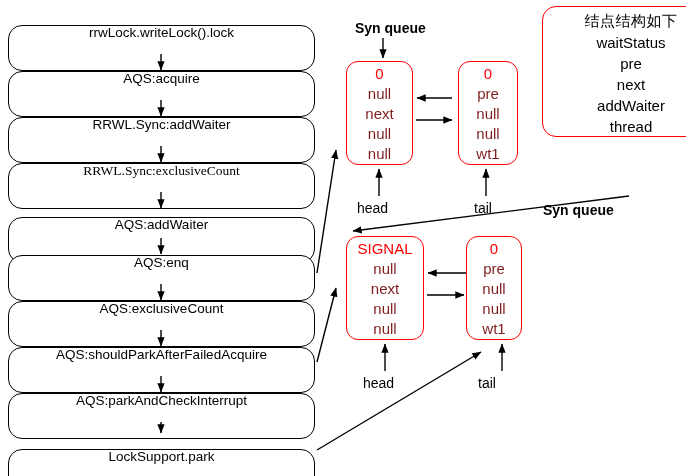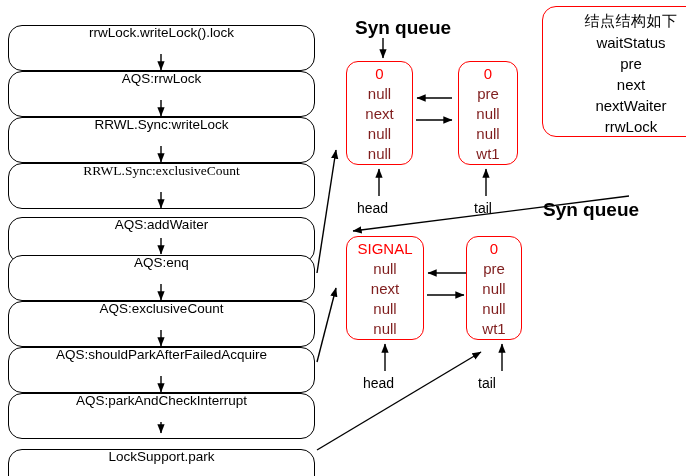--- a/index.html
+++ b/index.html
@@ -89,21 +89,21 @@
   
   .plain-label {
     position: absolute;
     font-size: 14px;
     line-height: 16px;
     color: #000000;
     white-space: nowrap;
   }
   .bold-label {
     position: absolute;
-    font-size: 19px;
+    font-size: 14px;
     line-height: 16px;
     font-weight: bold;
     color: #000000;
     white-space: nowrap;
   }
 
   svg.overlay {
     position: absolute;
     left: 0; top: 0;
     width: 686px;
@@ -113,24 +113,24 @@
 </style>
 </head>
 <body>
 
 <div id="canvas">
 
   <div class="flow-box" style="top:25px;">
       <span>rrwLock.writeLock().lock</span>
     </div>
   <div class="flow-box" style="top:71px;">
-      <span>AQS:rrwLock</span>
+      <span>AQS:acquire</span>
     </div>
   <div class="flow-box" style="top:117px;">
-      <span>RRWL.Sync:writeLock</span>
+      <span>RRWL.Sync:addWaiter</span>
     </div>
   <div class="flow-box" style="top:163px;font-family:Liberation Serif, serif;">
       <span>RRWL.Sync:exclusiveCount</span>
     </div>
   <div class="flow-box" style="top:209px;margin-top:8px;">
       <span>AQS:addWaiter</span>
     </div>
   <div class="flow-box" style="top:255px;">
       <span>AQS:enq</span>
     </div>
@@ -166,22 +166,22 @@
   </div>
 
   <div class="plain-label" style="left:357px; top:200px;">head</div>
   <div class="plain-label" style="left:474px; top:200px;">tail</div>
 
   <div class="legend-box" style="left:542px; top:6px; width:178px; height:131px;">
     <span class="title-cn">结点结构如下</span>
     <span>waitStatus</span>
     <span>pre</span>
     <span>next</span>
-    <span>nextWaiter</span>
-    <span>rrwLock</span>
+    <span>addWaiter</span>
+    <span>thread</span>
   </div>
 
   <div class="bold-label" style="left:543px; top:202px;">Syn queue</div>
 
   <div class="node-box" style="left:346px; top:236px; width:78px; height:104px;align-items:center;">
     <span class="ws">SIGNAL</span>
     <span class="fld">null</span>
     <span class="fld">next</span>
     <span class="fld">null</span>
     <span class="fld">null</span>

